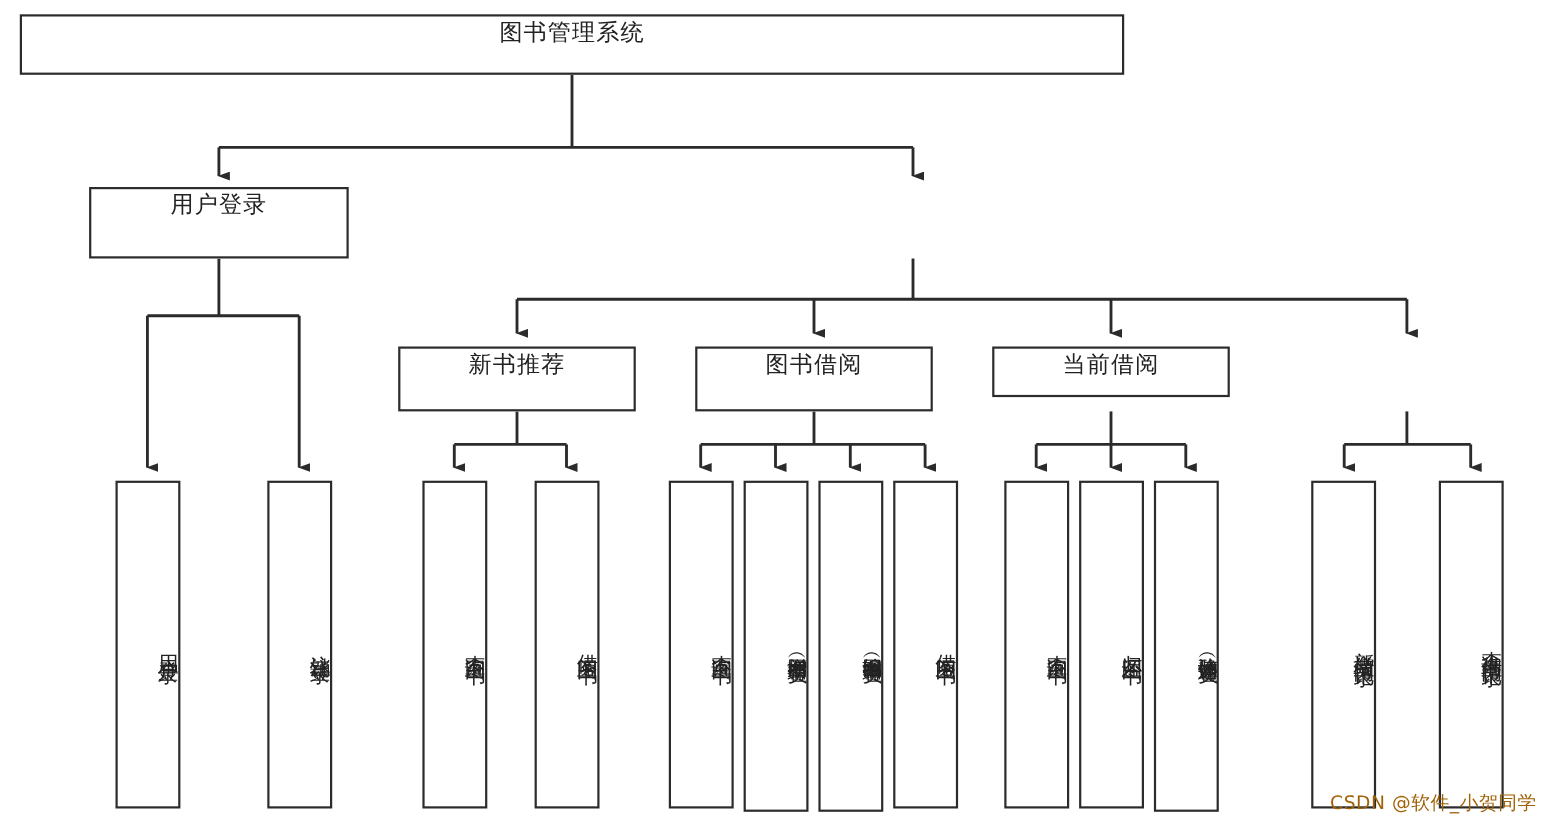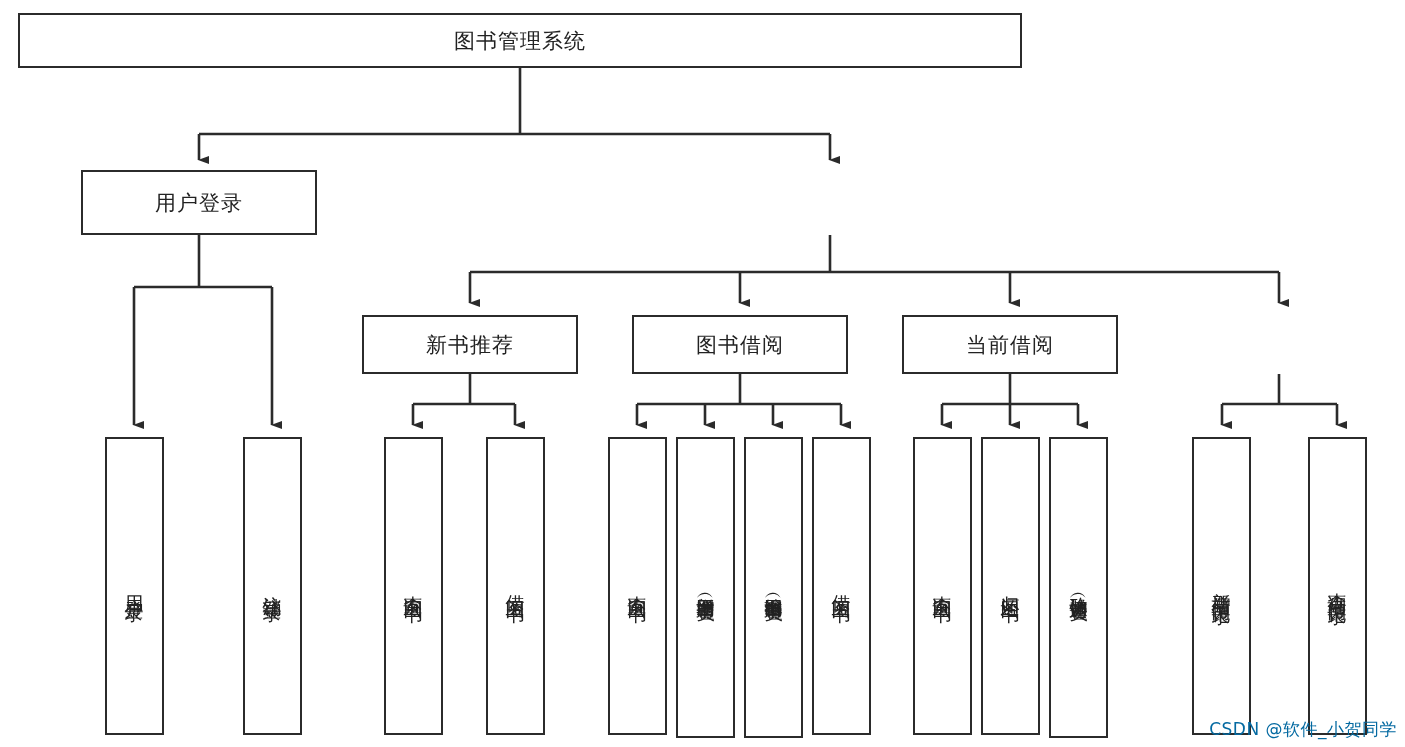--- a/index.html
+++ b/index.html
@@ -14,21 +14,21 @@
     background: #ffffff;
     font-family: "DejaVu Sans", "Liberation Sans", sans-serif;
     overflow: hidden;
   }
   .node {
     position: absolute;
     box-sizing: border-box;
     border: 2px solid #2b2b2b;
     background: #ffffff;
     display: flex;
-    align-items: center;
+    align-items: flex-start;
     justify-content: center;
     color: #222222;
   }
   .node.horiz {
     font-size: 21px;
     letter-spacing: 1px;
   }
   .node.vert {
     font-size: 19px;
     writing-mode: vertical-rl;
@@ -44,21 +44,21 @@
     top: 0;
     width: 1405px;
     height: 747px;
     pointer-events: none;
   }
   .watermark {
     position: absolute;
     right: 8px;
     bottom: 6px;
     font-size: 17px;
-    color: #0369a1;
+    color: #a16207;
     letter-spacing: 0.5px;
     white-space: nowrap;
   }
 </style>
 </head>
 <body>
 
 <div id="canvas">
 
   <svg id="edges" viewBox="0 0 1405 747">
@@ -118,21 +118,21 @@
   <div class="node horiz" style="left:81px; top:170px; width:236px; height:65px;">
     <span>用户登录</span>
   </div>
 
   <div class="node horiz" style="left:362px; top:315px; width:216px; height:59px;">
     <span>新书推荐</span>
   </div>
   <div class="node horiz" style="left:632px; top:315px; width:216px; height:59px;">
     <span>图书借阅</span>
   </div>
-  <div class="node horiz" style="left:902px; top:315px; width:216px; height:59px;">
+  <div class="node horiz" style="left:902px; top:315px; width:216px; height:46px;">
     <span>当前借阅</span>
   </div>
 
   <div class="node vert" style="left:105px; top:437px; width:59px; height:298px;">
     <span>用户登录</span>
   </div>
   <div class="node vert" style="left:243px; top:437px; width:59px; height:298px;">
     <span>注销登录</span>
   </div>
 

